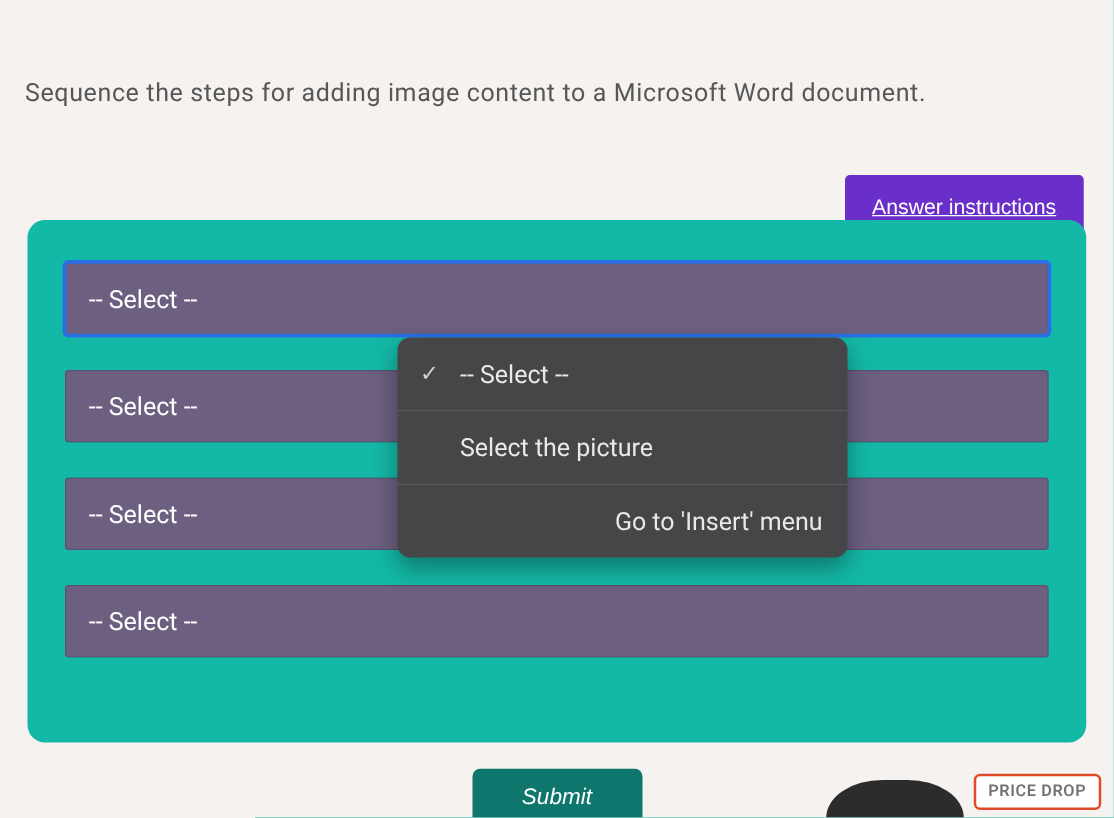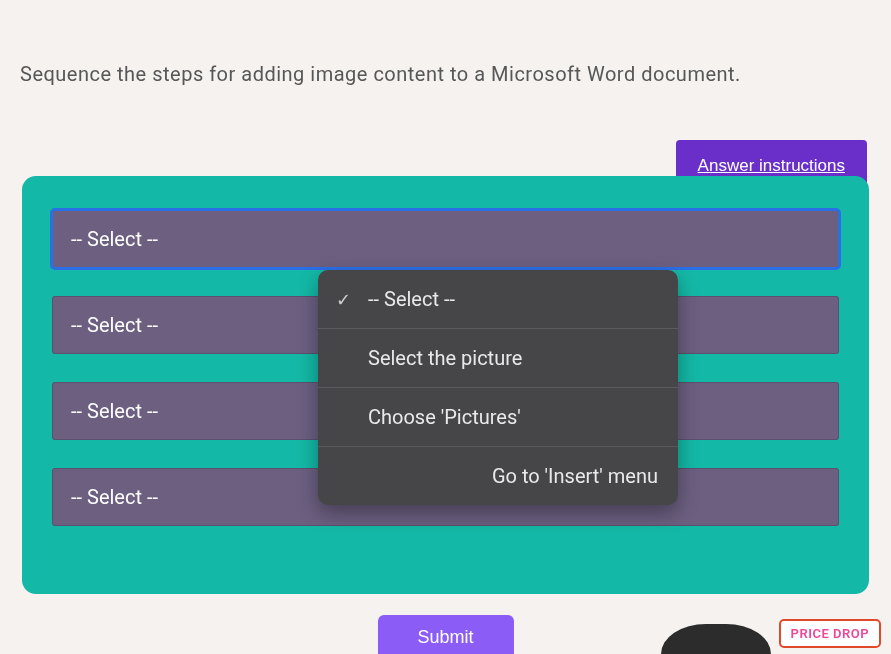--- a/index.html
+++ b/index.html
@@ -83,33 +83,34 @@
       top: 50%;
       transform: translateY(-50%);
       color: #cfcfcf;
       font-size: 18px;
     }
     .submit-btn {
       position: absolute;
       bottom: 0;
       left: 50%;
       transform: translateX(-50%);
-      background: #8b5cf6;
+      background: #0f766e;
       color: #fff;
       padding: 12px 40px 6px 40px;
       border: none;
       border-radius: 6px 6px 0 0;
       font-size: 18px;
+      font-style: italic;
     }
     .price-badge {
       position: absolute;
       bottom: 6px;
       right: 10px;
       border: 2px solid #e04a2a;
-      color: #ec4899;
+      color: #737373;
       background: #fff;
       font-size: 13px;
       font-weight: 600;
       padding: 5px 10px;
       border-radius: 5px;
       letter-spacing: 0.5px;
     }
     .hat-shape {
       position: absolute;
       bottom: 0;
@@ -147,23 +148,20 @@
 
   <div class="dropdown-menu">
     <div class="dropdown-option">
       <span class="check">✓</span>
       <span>-- Select --</span>
     </div>
     <div class="dropdown-option">
       <span>Select the picture</span>
     </div>
     <div class="dropdown-option">
-      <span>Choose 'Pictures'</span>
-    </div>
-    <div class="dropdown-option">
       <span>Go to 'Insert' menu</span>
     </div>
   </div>
 
 </div>
 
 <button class="submit-btn">Submit</button>
 
 <div class="hat-shape"></div>
 

